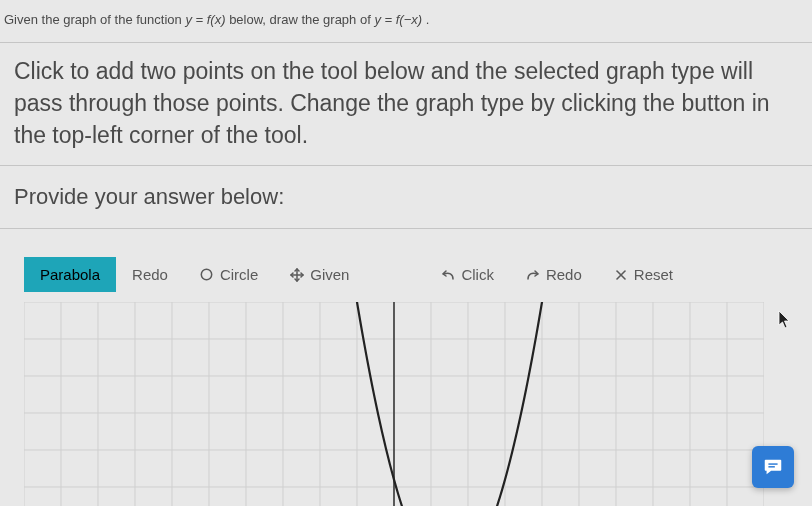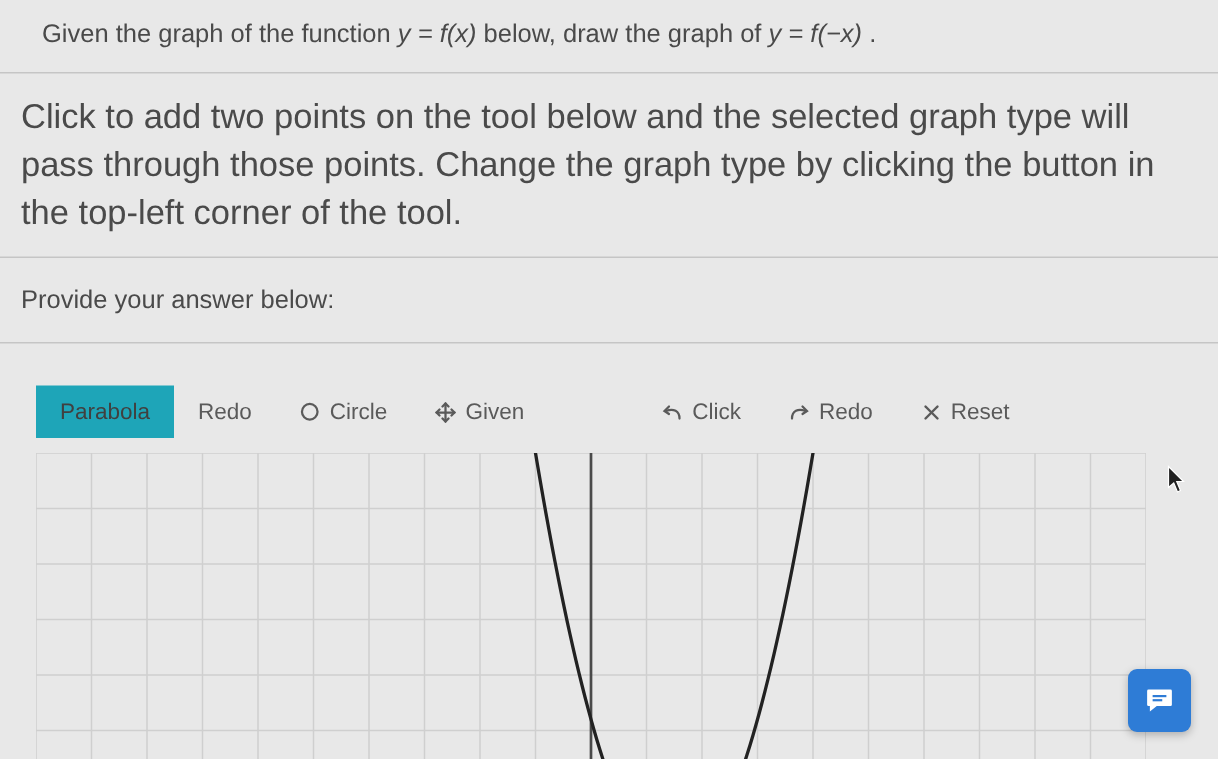--- a/index.html
+++ b/index.html
@@ -6,36 +6,36 @@
     body {
       width: 812px;
       height: 506px;
       background: #e8e8e8;
       font-family: -apple-system, BlinkMacSystemFont, "Segoe UI", sans-serif;
       color: #4a4a4a;
       overflow: hidden;
       position: relative;
     }
     .question-block {
-      padding: 10px 14px 12px 28px;
+      padding: 10px 14px 12px 4px;
       border-bottom: 1px solid #c5c5c5;
-      font-size: 17px;
+      font-size: 13px;
       line-height: 1.5;
     }
     .question-block .italic-f { font-style: italic; }
     .instruction-block {
       padding: 12px 14px 14px 14px;
       border-bottom: 1px solid #c5c5c5;
       font-size: 23px;
       line-height: 1.4;
     }
     .answer-label-row {
       padding: 18px 14px 18px 14px;
       border-bottom: 1px solid #c5c5c5;
-      font-size: 17px;
+      font-size: 22px;
     }
     .tool-area {
       padding: 28px 14px 0 24px;
       position: relative;
     }
     .toolbar {
       display: flex;
       align-items: center;
       gap: 0;
       margin-bottom: 10px;
@@ -46,21 +46,21 @@
       gap: 6px;
       padding: 9px 16px;
       font-size: 15px;
       color: #5a5a5a;
       background: transparent;
       border: none;
       cursor: pointer;
     }
     .tool-btn.active {
       background: #1ea5b8;
-      color: #404040;
+      color: #000000;
     }
     .tool-btn .mini-icon {
       display: inline-flex;
       align-items: center;
       justify-content: center;
       width: 14px;
       height: 14px;
     }
     .spacer { flex: 0 0 60px; }
     .graph-wrap {

